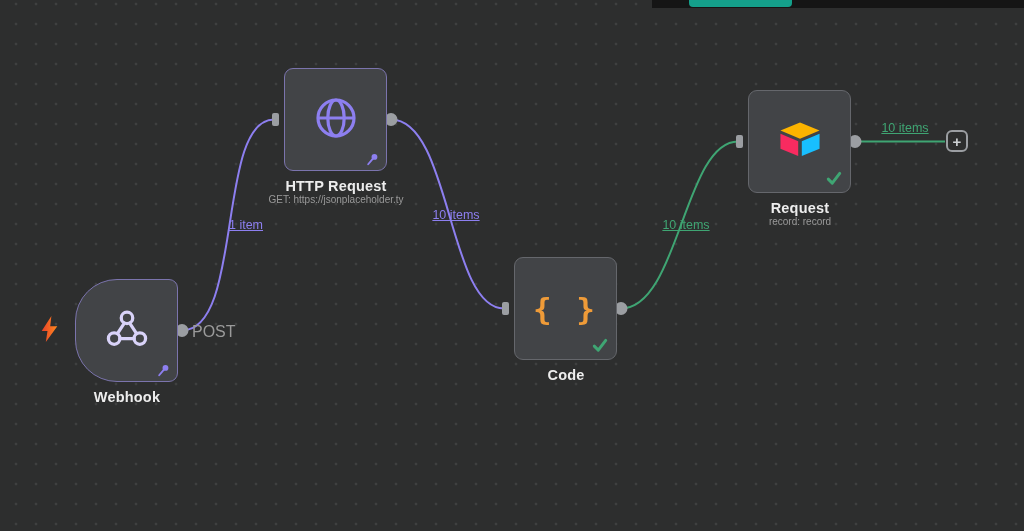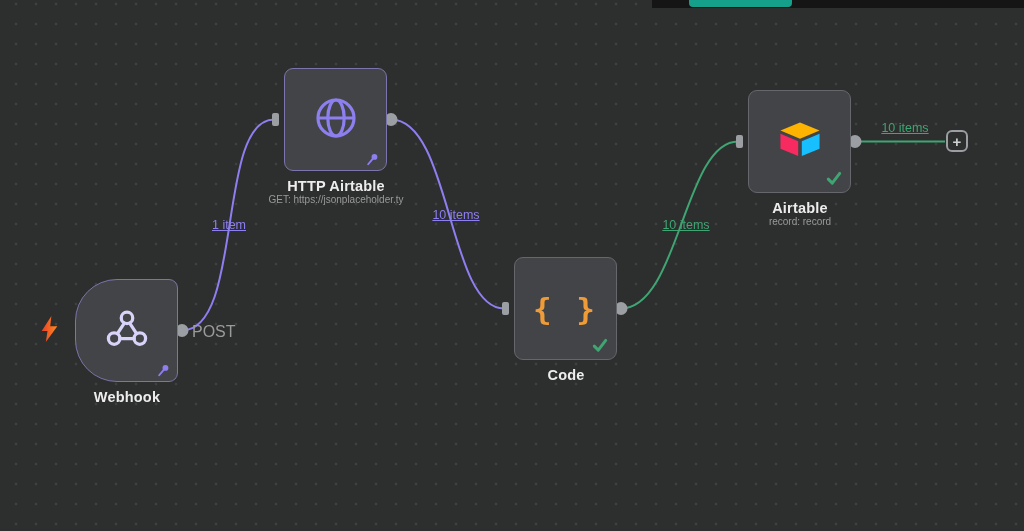--- a/index.html
+++ b/index.html
@@ -77,21 +77,21 @@
     <circle class="out-dot" cx="182" cy="330.5" r="6.5"></circle>
     <circle class="out-dot" cx="391" cy="119.5" r="6.5"></circle>
     <circle class="out-dot" cx="621" cy="308.5" r="6.5"></circle>
     <circle class="out-dot" cx="855" cy="141.5" r="6.5"></circle>
 
     <rect class="in-bar" x="272" y="113" width="7" height="13" rx="2"></rect>
     <rect class="in-bar" x="502" y="302" width="7" height="13" rx="2"></rect>
     <rect class="in-bar" x="736" y="135" width="7" height="13" rx="2"></rect>
   </svg>
 
-  <span class="conn-label purple" style="left:229px; top:218px;">1 item</span>
+  <span class="conn-label purple" style="left:246px; top:218px;">1 item</span>
   <span class="conn-label purple" style="left:456px; top:208px;">10 items</span>
   <span class="conn-label green" style="left:686px; top:218px;">10 items</span>
   <span class="conn-label green" style="left:905px; top:121px;">10 items</span>
 
   <span class="post-label">POST</span>
 
   <span class="bolt">
     <svg width="17" height="26" viewBox="0 0 14 22">
       <defs>
         <linearGradient id="boltGrad" x1="0" y1="0" x2="1" y2="0">
@@ -137,21 +137,21 @@
         </svg>
       </span>
       <span class="pin">
         <svg width="13" height="13" viewBox="0 0 12 12">
           <circle cx="7.8" cy="3.6" r="2.7" fill="var(--purple,#8d7ff0)"></circle>
           <line x1="6" y1="5.6" x2="2" y2="10.4" stroke="var(--purple,#8d7ff0)" stroke-width="1.7" stroke-linecap="round"></line>
         </svg>
       </span>
     </div>
     <div class="caption">
-      <div class="t">HTTP Airtable</div>
+      <div class="t">HTTP Request</div>
       <div class="s">GET: https://jsonplaceholder.ty</div>
     </div>
   </div>
 
   <div class="node" style="left:514px; top:257px;">
     <div class="node-box">
       <span class="code-braces">{ }</span>
       <span class="check">
         <svg width="16" height="16" viewBox="0 0 14 14" fill="none" stroke="var(--green,#3fa573)" stroke-width="2.6" stroke-linecap="round" stroke-linejoin="round">
           <polyline points="2,8 5.5,11.5 12,3"></polyline>
@@ -172,21 +172,21 @@
           <polygon points="11,11.2 1.2,7.1 1.2,15.3 11,19.4" fill="var(--at_red,#f82b60)"></polygon>
         </svg>
       </span>
       <span class="check">
         <svg width="16" height="16" viewBox="0 0 14 14" fill="none" stroke="var(--green,#3fa573)" stroke-width="2.6" stroke-linecap="round" stroke-linejoin="round">
           <polyline points="2,8 5.5,11.5 12,3"></polyline>
         </svg>
       </span>
     </div>
     <div class="caption">
-      <div class="t">Airtable</div>
+      <div class="t">Request</div>
       <div class="s">record: record</div>
     </div>
   </div>
 
   <div class="plus-btn">+</div>
 
   <div class="top-strip"></div>
   <div class="teal-btn"></div>
 
 </div>

